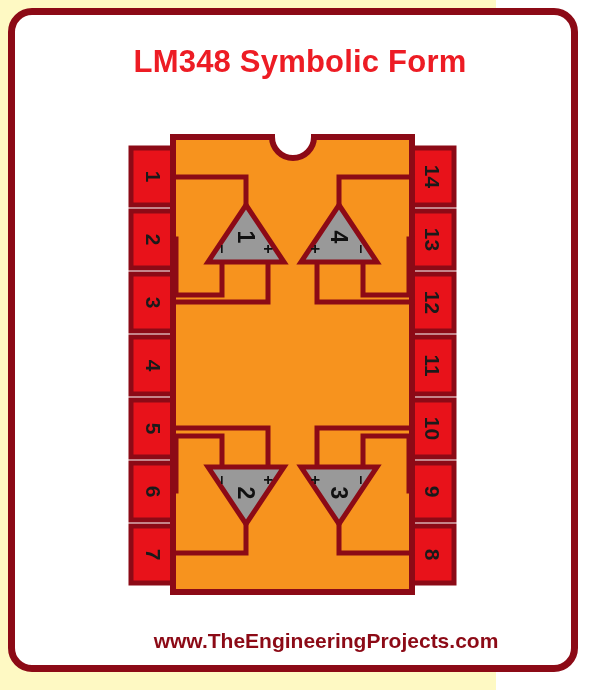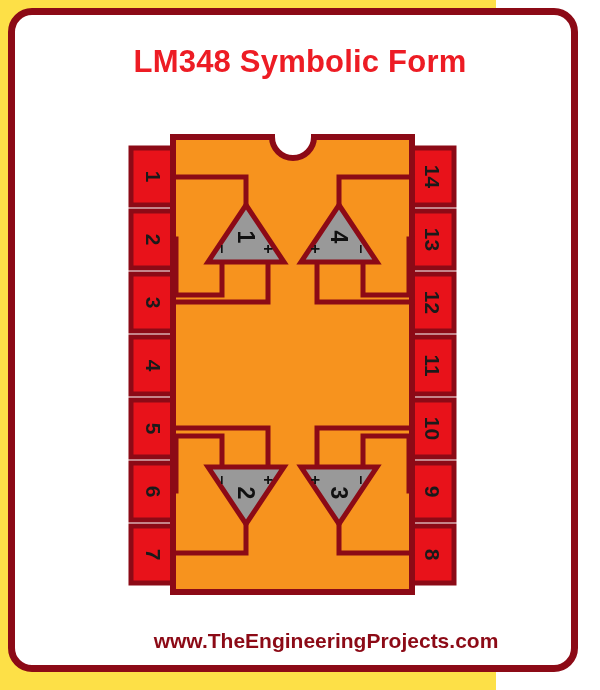--- a/index.html
+++ b/index.html
@@ -1,19 +1,19 @@
 <!DOCTYPE html>
 <html><head>
 <meta charset="utf-8">
 <title>LM348 Symbolic Form</title>
 <style>
   html,body{margin:0;padding:0;background:#ffffff;}
   body{width:600px;height:690px;overflow:hidden;
        font-family:"Liberation Sans","DejaVu Sans",sans-serif;}
-  #page{position:relative;width:496px;height:690px;background:#fde047;}
+  #page{position:relative;width:496px;height:690px;background:#fef9c3;}
 
   
   #frame{position:absolute;left:8px;top:8px;width:570px;height:664px;
          border:7px solid #8C0A16;border-radius:24px;
          box-sizing:border-box;background:#ffffff;}
 
   #title{position:absolute;left:0;top:44px;width:600px;text-align:center;
          font-size:31px;font-weight:bold;color:#ED1C24;letter-spacing:.2px;
          font-family:"Liberation Sans","DejaVu Sans",sans-serif;}
 

